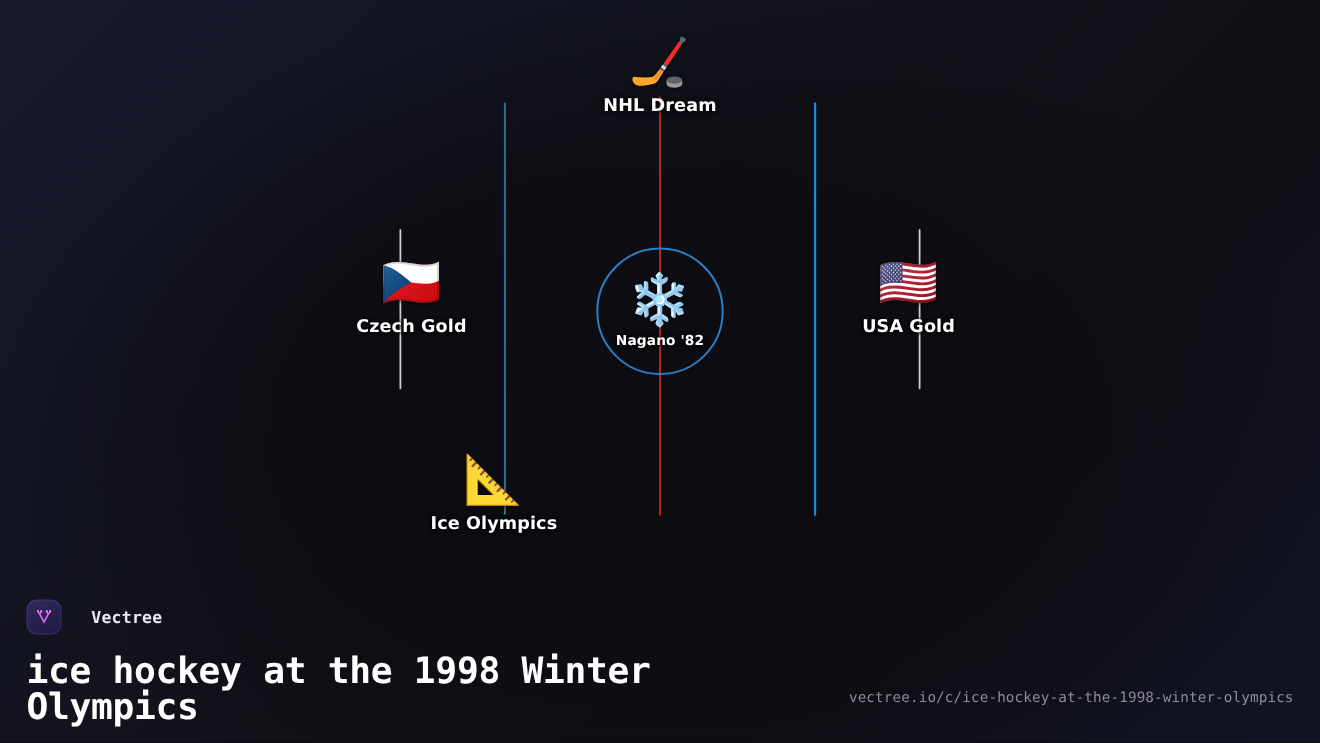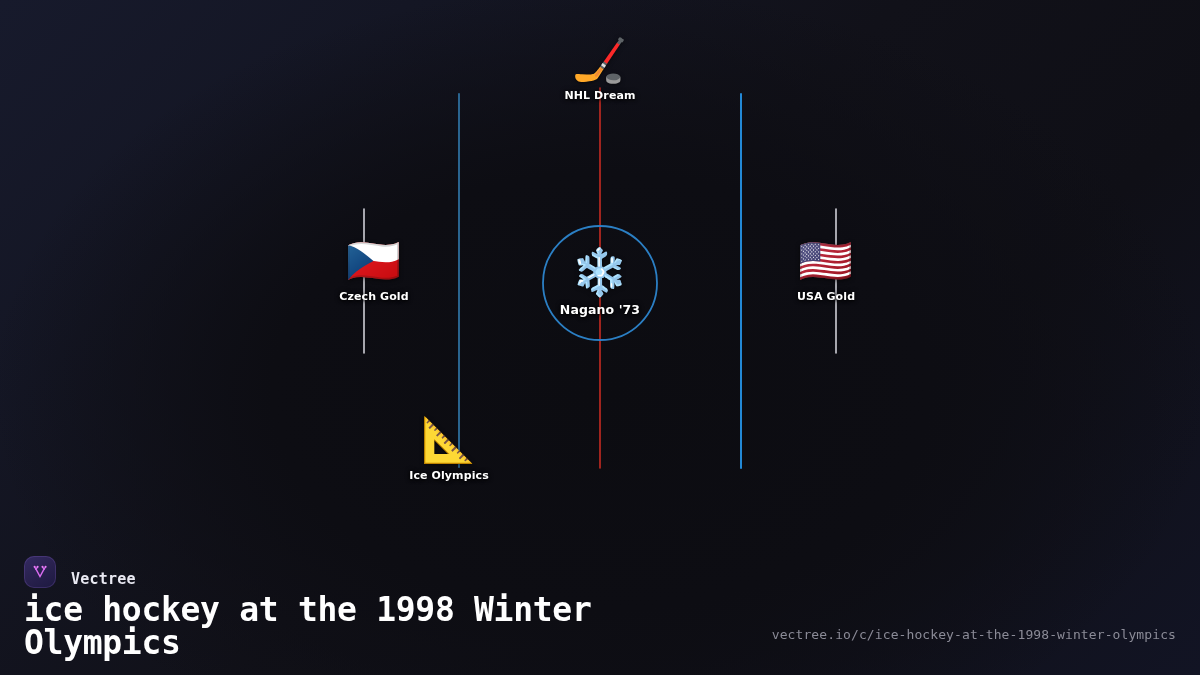--- a/index.html
+++ b/index.html
@@ -40,21 +40,21 @@
   .node-emoji {
     font-size: 44px;
     line-height: 1;
     text-align: center;
     font-family: "DejaVu Sans", sans-serif;
     filter: drop-shadow(0 1px 2px rgba(0,0,0,0.55));
   }
   .node-emoji.big { font-size: 46px; }
   .node-label {
     margin-top: 7px;
-    font-size: 11px;
+    font-size: 16px;
     font-weight: bold;
     letter-spacing: 0.1px;
     color: #ffffff;
     white-space: nowrap;
     text-shadow: 0 1px 3px rgba(0,0,0,0.9), 0 0 5px rgba(0,0,0,0.8);
   }
   .node-center .node-label { font-size: 12.5px; }
 
   
   #footer {
@@ -62,24 +62,24 @@
     left: 0;
     right: 0;
     bottom: 0;
     height: 150px;
     padding: 0 24px;
     box-sizing: border-box;
   }
   #brand {
     position: absolute;
     left: 24px;
-    top: 31px;
+    top: 20px;
     display: flex;
-    align-items: flex-end;
-    gap: 15px;
+    align-items: center;
+    gap: 27px;
   }
   #brand-logo {
     width: 32px;
     height: 32px;
     border-radius: 10px;
     background: linear-gradient(150deg, #342a63 0%, #2a2250 45%, #1d1940 100%);
     display: flex;
     align-items: center;
     justify-content: center;
     box-shadow: inset 0 0 0 1px rgba(150,110,220,0.22);
@@ -148,21 +148,21 @@
       <div class="node-label">USA Gold</div>
     </div>
 
     <div class="node node-geo" style="left:449px; top:450px;">
       <div class="node-emoji">📐</div>
       <div class="node-label">Ice Olympics</div>
     </div>
 
     <div class="node node-center" style="left:600px; top:283px;">
       <div class="node-emoji big">❄️</div>
-      <div class="node-label">Nagano '73</div>
+      <div class="node-label">Nagano '82</div>
     </div>
 
   </div>
 
   <div id="footer">
 
     <div id="brand">
       <div id="brand-logo">
         <svg width="20" height="20" viewBox="0 0 24 24" xmlns="http://www.w3.org/2000/svg">
           <g stroke="#d96cf0" stroke-width="1.7" stroke-linecap="round" fill="none">

